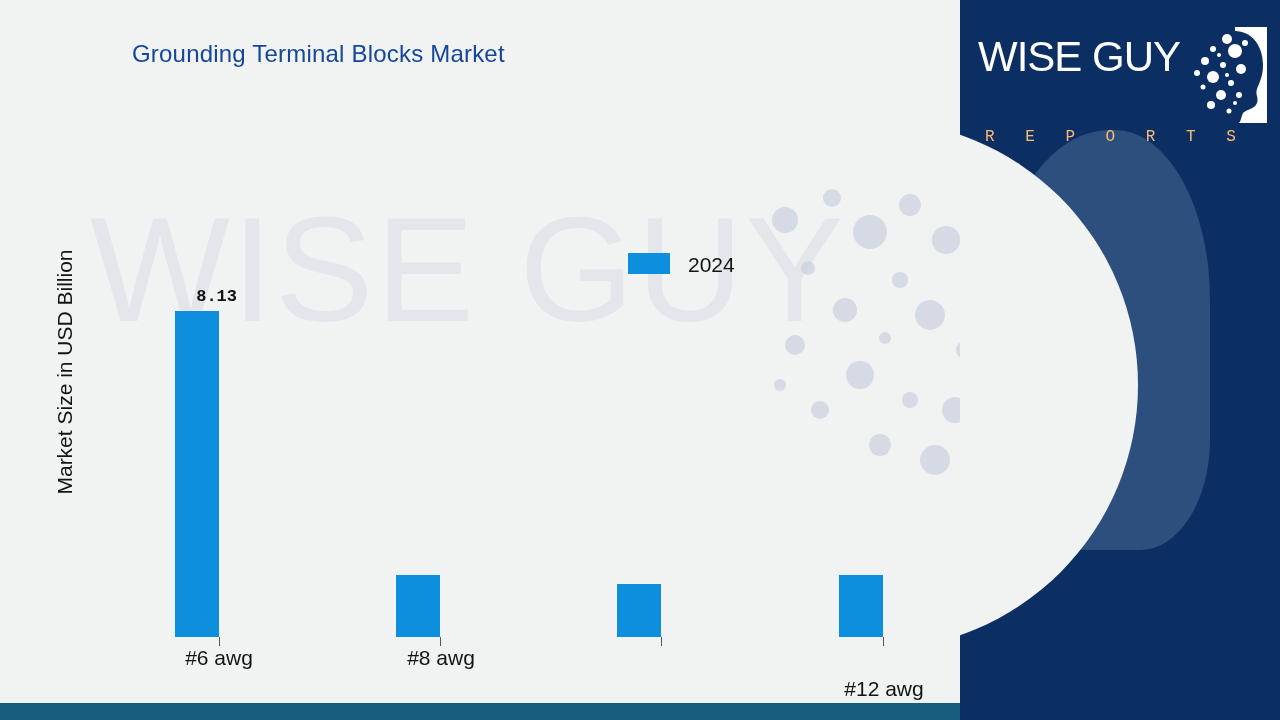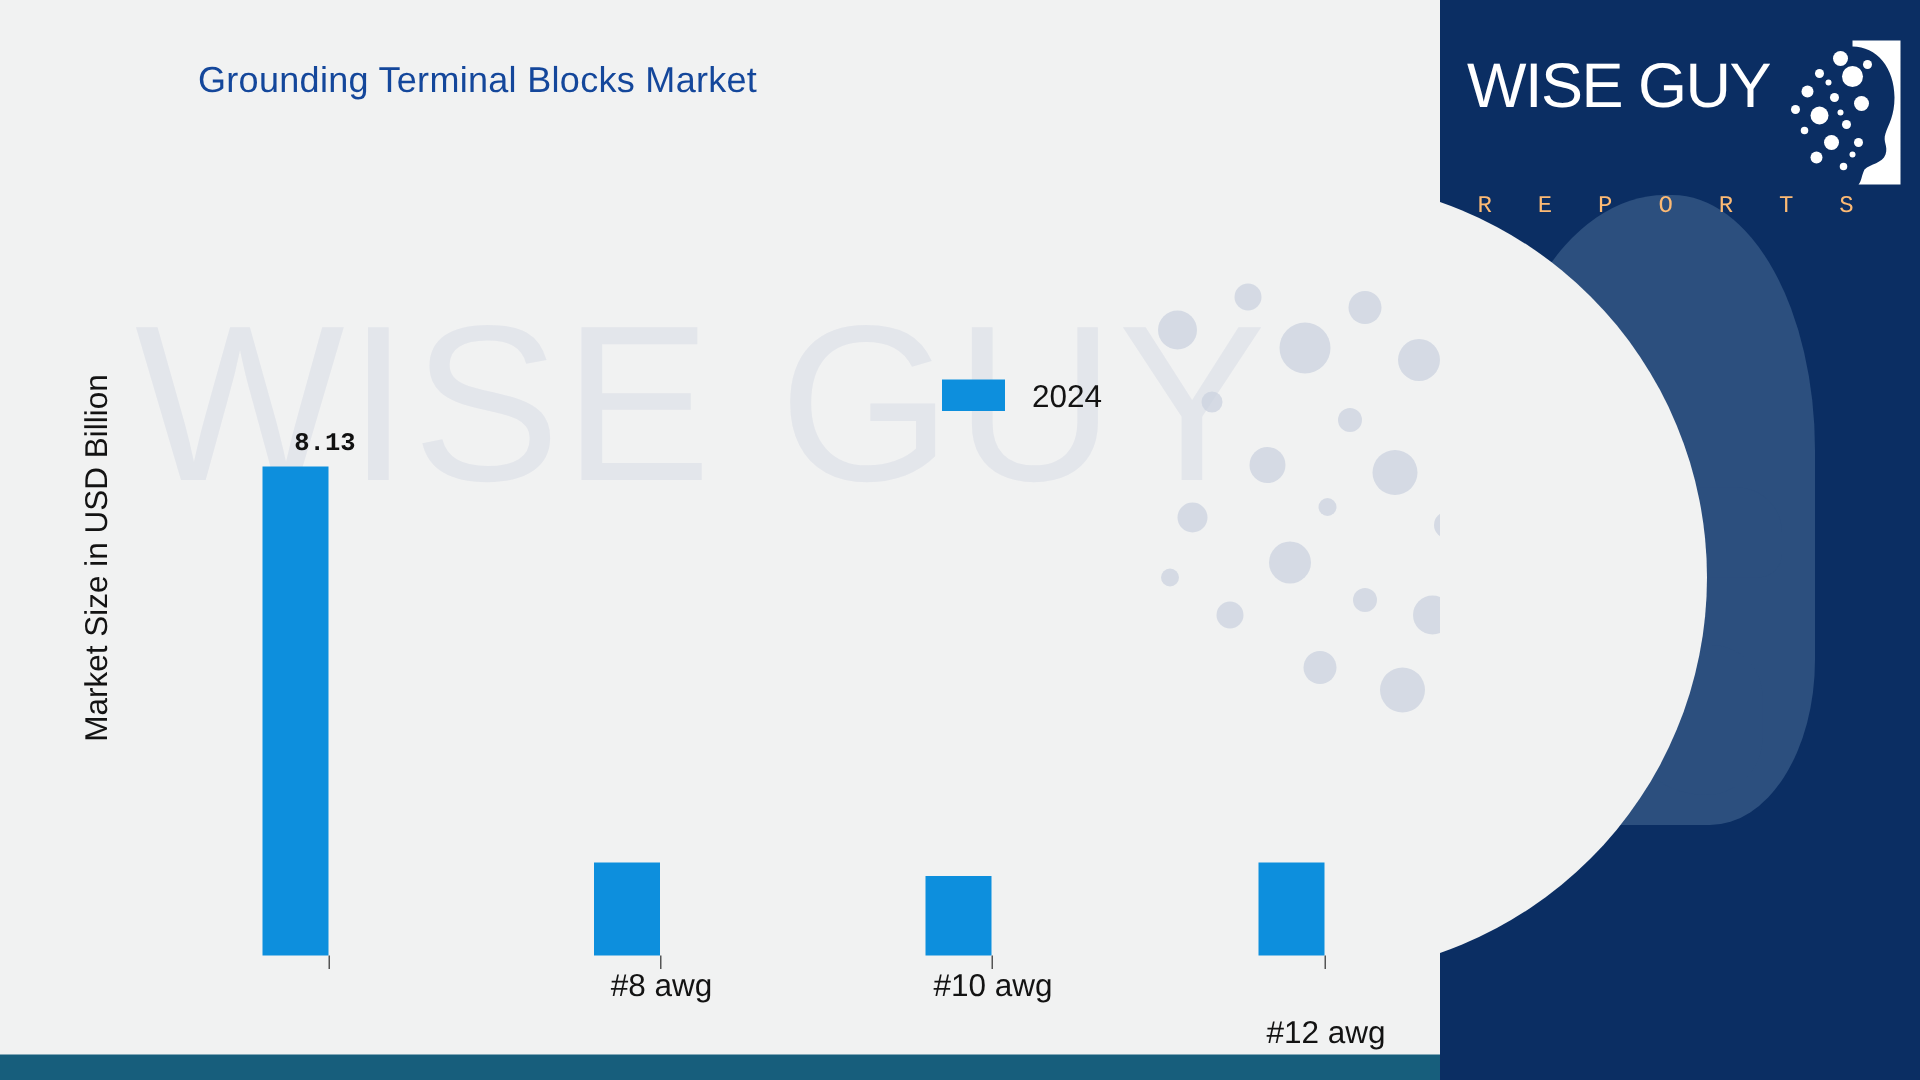--- a/index.html
+++ b/index.html
@@ -264,30 +264,30 @@
 
   <div class="chart-title">Grounding Terminal Blocks Market</div>
 
   <div class="plot">
 
     <div class="y-axis-label">Market Size in USD Billion</div>
 
     <div class="bar" style="left:175px; top:311px; width:44px; height:326px;"></div>
     <div class="bar-value" style="left:157px; top:287px; width:80px;">8.13</div>
     <div class="tick" style="left:219px; top:637px;"></div>
+    <div class="cat-label" style="left:139px; top:646px; width:160px;">#6 awg</div>
 
     <div class="bar" style="left:396px; top:575px; width:44px; height:62px;"></div>
     <div class="bar-value" style="left:378px; top:551px; width:80px;"></div>
     <div class="tick" style="left:440px; top:637px;"></div>
     <div class="cat-label" style="left:361px; top:646px; width:160px;">#8 awg</div>
 
     <div class="bar" style="left:617px; top:584px; width:44px; height:53px;"></div>
     <div class="bar-value" style="left:599px; top:560px; width:80px;"></div>
     <div class="tick" style="left:661px; top:637px;"></div>
-    <div class="cat-label" style="left:582px; top:646px; width:160px;">#10 awg</div>
 
     <div class="bar" style="left:839px; top:575px; width:44px; height:62px;"></div>
     <div class="bar-value" style="left:821px; top:551px; width:80px;"></div>
     <div class="tick" style="left:883px; top:637px;"></div>
     <div class="cat-label" style="left:804px; top:646px; width:160px;margin-top:31px;">#12 awg</div>
 
     <div class="legend">
       <div class="legend-swatch"></div>
       <div class="legend-text">2024</div>
     </div>

